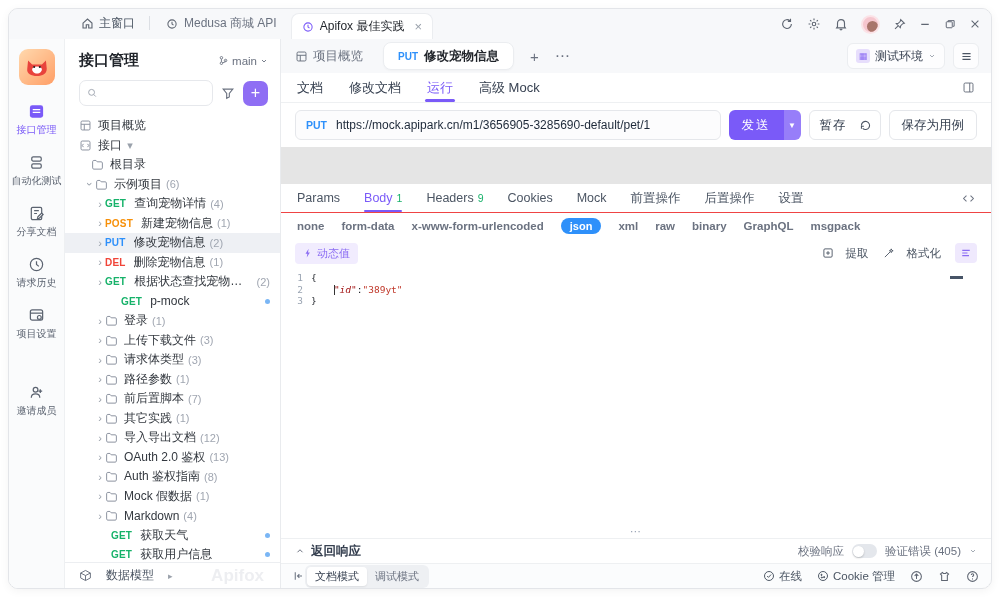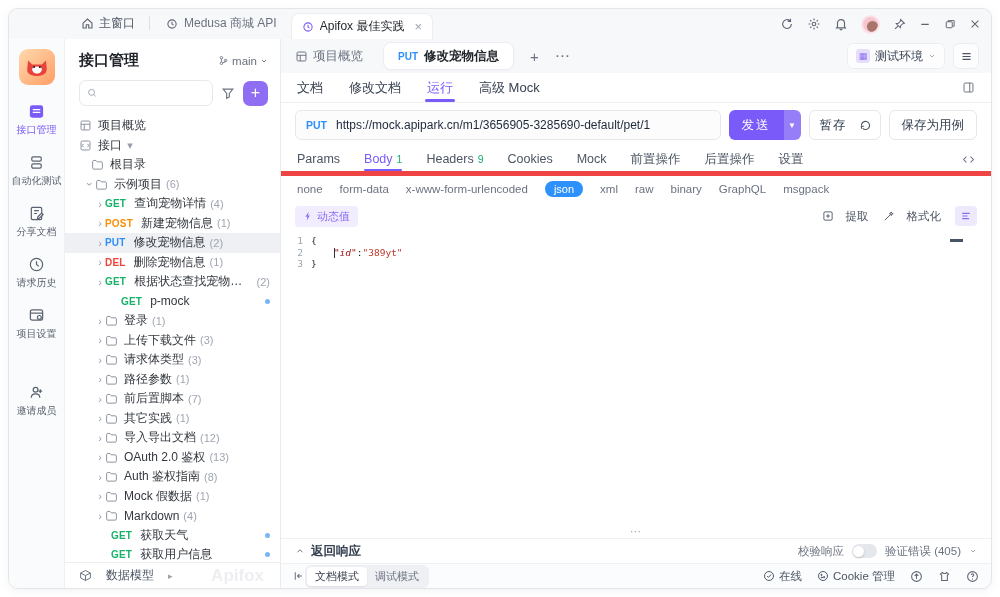--- a/index.html
+++ b/index.html
@@ -82,29 +82,29 @@
   .url-method { font-size:10.5px; font-weight:bold; color:#2e90fa; }
   .url-text { font-size:12px; color:#1d2939; white-space:nowrap; overflow:hidden; }
   .send-btn { display:flex; height:30px; border-radius:6px; overflow:hidden; flex:0 0 auto; }
   .send-main { background:#7a5af8; color:#fff; font-size:12.5px; display:flex; align-items:center; padding:0 13px; letter-spacing:2px; }
   .send-arrow { background:#977ef9; color:#fff; width:17px; display:flex; align-items:center; justify-content:center; font-size:8px; }
   .btn-group { height:30px; border:1px solid #e5e7eb; border-radius:6px; display:flex; align-items:center; background:#fff; }
   .btn-group .stash { font-size:12.5px; color:#374151; padding:0 10px; letter-spacing:1px; }
   .btn-group .hist { color:#4b5563; padding:0 8px 0 2px; }
   .ghost-btn { height:30px; border:1px solid #e5e7eb; border-radius:6px; background:#fff; font-size:12.5px; color:#374151; display:flex; align-items:center; padding:0 12px; }
 
-  .reqtabs { flex:0 0 29px; display:flex; align-items:center; gap:24px; padding:0 16px; border-bottom:5px solid #ef4444; background:#fff; }
+  .reqtabs { flex:0 0 29px; display:flex; align-items:center; gap:24px; padding:0 16px; border-bottom:1px solid #ef4444; background:#fff;margin-top:37px; }
   .rtab { font-size:12.5px; color:#4b5563; height:100%; display:flex; align-items:center; gap:4px; position:relative; }
   .rtab .badge { font-size:10.5px; color:#17b26a; }
   .rtab.active { color:#7a5af8; }
   .rtab.active::after { content:""; position:absolute; left:0; right:0; bottom:0; height:2.5px; border-radius:2px; background:#7a5af8; }
   .reqtabs-right { margin-left:auto; color:#6b7280; }
 
   .bodytypes { flex:0 0 26px; display:flex; align-items:center; gap:17px; padding:0 16px; background:#fff; }
-  .btype { font-size:11.5px; color:#6b7280; }
+  .btype { font-size:11.5px; color:#6b7280;font-weight:bold; }
   .btype.selected { background:#2e90fa; color:#fff; border-radius:10px; padding:2px 9px; font-size:11px; }
 
   .edtoolbar { flex:0 0 28px; display:flex; align-items:center; padding:0 14px; background:#fff; gap:10px; }
   .pill-magic { display:flex; align-items:center; gap:4px; background:#f1ecfe; color:#8b6cf3; border-radius:4px; padding:3px 8px; font-size:11px; }
   .edtool-right { margin-left:auto; display:flex; align-items:center; gap:14px; }
   .tool-label { display:flex; align-items:center; gap:12px; font-size:11.5px; color:#4b5563; }
   .tool-pill { width:22px; height:20px; background:#efe9fd; border-radius:4px; color:#8b6cf3; display:flex; align-items:center; justify-content:center; }
 
   .editor { flex:1; background:#fff; display:flex; min-height:0; position:relative; font-family:"DejaVu Sans Mono","Liberation Mono",monospace; }
   .gutter { width:30px; flex:0 0 30px; text-align:right; padding-top:5px; color:#9aa4b2; font-size:9.5px; line-height:11.5px; padding-right:8px; }

